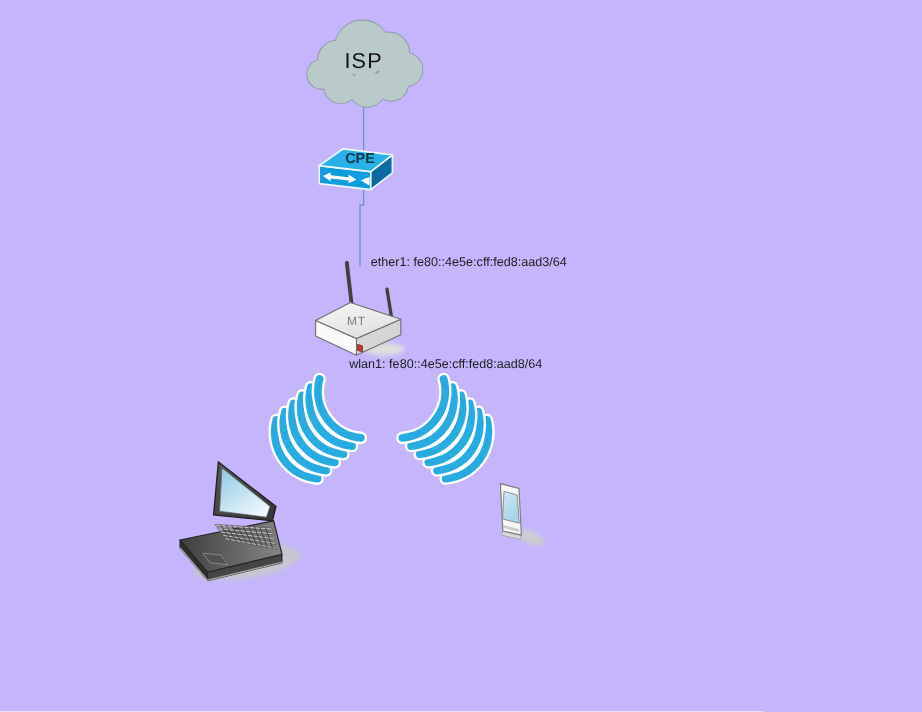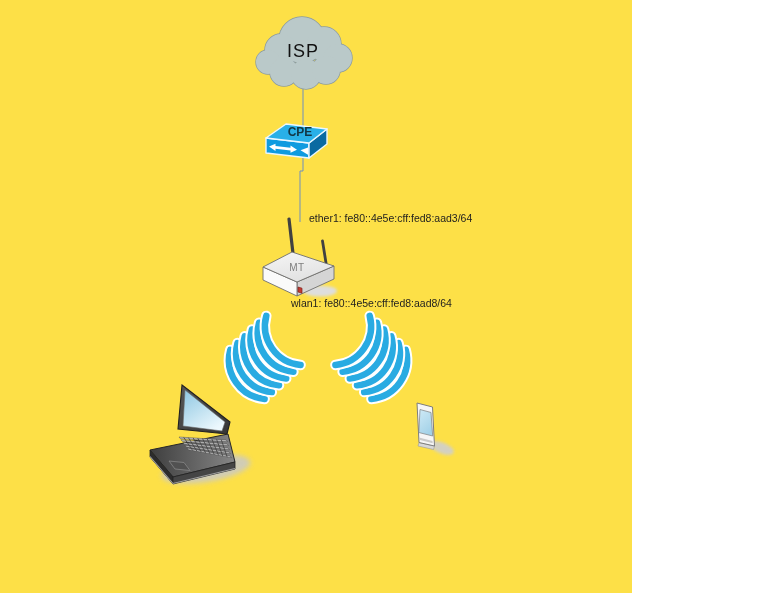--- a/index.html
+++ b/index.html
@@ -1,16 +1,16 @@
 <!DOCTYPE html>
 <html><head>
 <meta charset="utf-8">
 <style>
   html,body{margin:0;padding:0;background:#fff;}
-  .stage{position:relative;width:632px;height:593px;background:#fde047;overflow:hidden;
+  .stage{position:relative;width:768px;height:593px;background:#c4b5fd;overflow:hidden;
          font-family:"Liberation Sans","DejaVu Sans",sans-serif;}
   svg{position:absolute;left:0;top:0;}
   svg text{font-family:"Liberation Sans","DejaVu Sans",sans-serif;}
   .iface-lbl{font-size:10.5px;fill:#1e1e1e;}
   .isp-lbl{font-size:18px;fill:#111;letter-spacing:1px;}
   .cpe-lbl{font-size:12px;font-weight:600;fill:#123646;}
   .mt-lbl{font-size:10px;fill:#7e7e7e;letter-spacing:.5px;}
   .wc{fill:none;stroke:#fff;stroke-width:10.5;stroke-linecap:round;}
   .wa{fill:none;stroke-width:6.5;stroke-linecap:round;}
   .edge-w{stroke:#eaf7ff;stroke-width:1.4;stroke-linejoin:round;}

